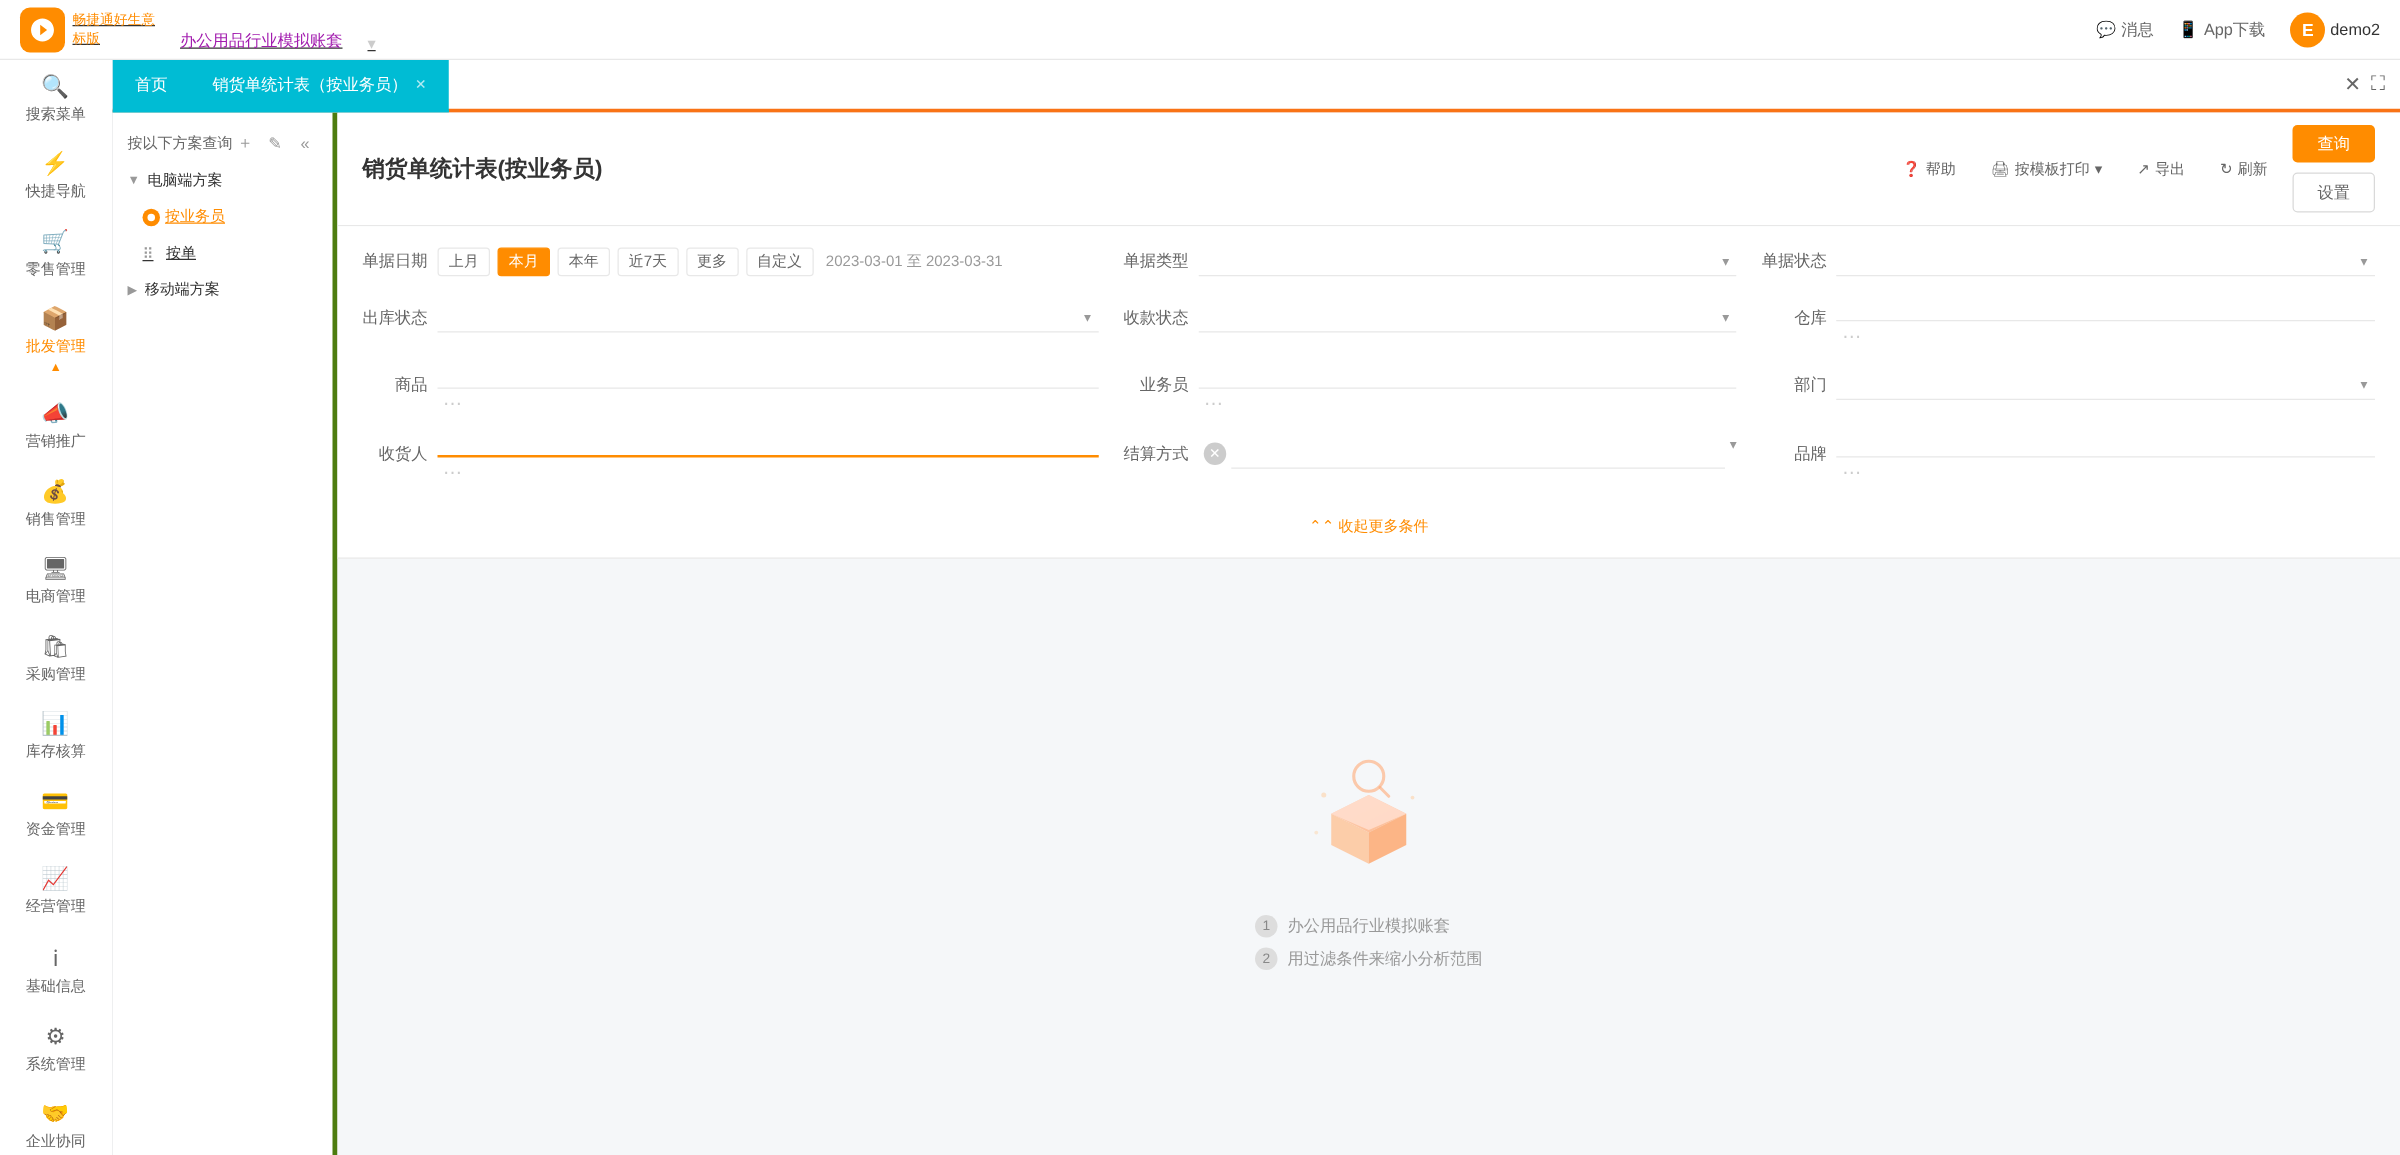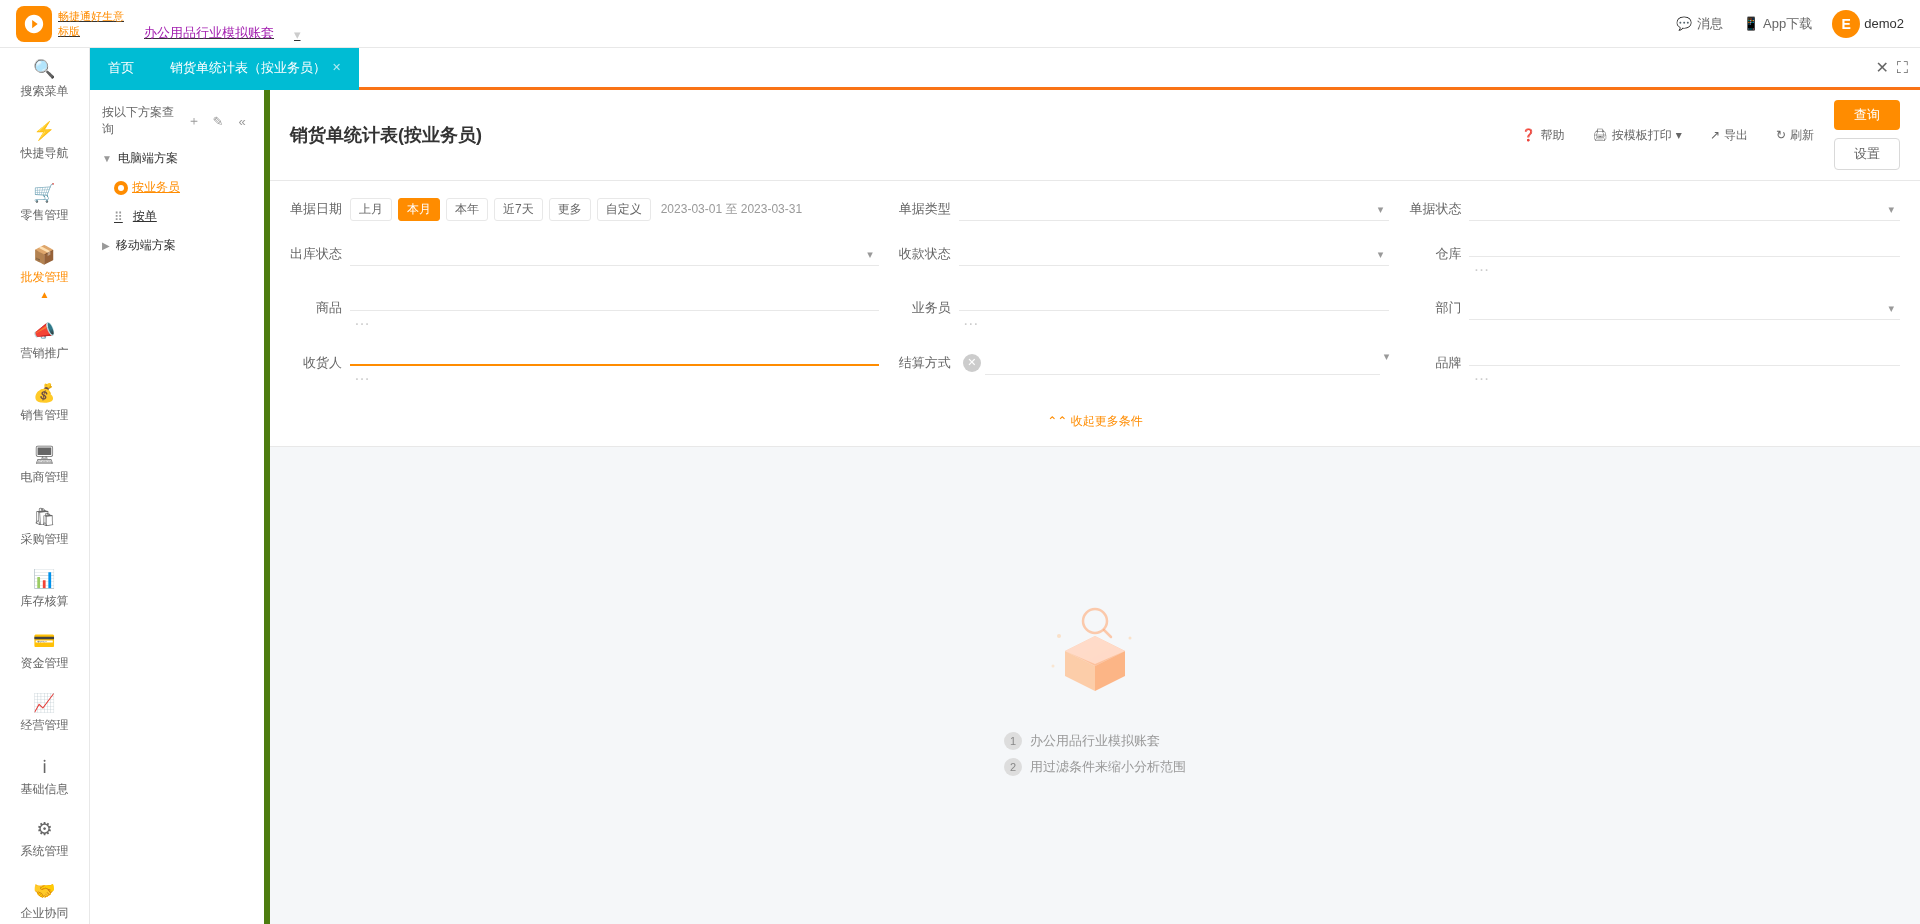--- a/index.html
+++ b/index.html
@@ -38,21 +38,21 @@
     .tab-item.active { color: #fff; background: #00bcd4; border-bottom: 2px solid #00bcd4; }
     .tab-item.home { color: #fff; background: #00bcd4; border-bottom: 2px solid #00bcd4; }
     .tab-close { font-size: 11px; opacity: 0.7; }
     .tab-bar-controls { margin-left: auto; display: flex; align-items: center; gap: 8px; padding-right: 12px; }
     .tab-bar-btn { background: none; border: none; cursor: pointer; font-size: 16px; color: #666; }
 
     
     .page-content { flex: 1; display: flex; overflow: hidden; }
 
     
-    .left-panel { width: 180px; background: #fff; border-right: 6px solid #4d7c0f; padding: 8px 0; }
+    .left-panel { width: 180px; background: #fff; border-right: 4px solid #4d7c0f; padding: 8px 0; }
     .left-panel-header { display: flex; align-items: center; justify-content: space-between; padding: 6px 12px; font-size: 12px; color: #666; }
     .left-panel-actions { display: flex; gap: 4px; }
     .left-panel-action { width: 20px; height: 20px; border-radius: 50%; display: flex; align-items: center; justify-content: center; cursor: pointer; color: #999; font-size: 13px; }
     .tree-section { padding: 0 0; }
     .tree-item { display: flex; align-items: center; padding: 6px 12px; font-size: 12px; color: #333; cursor: pointer; gap: 6px; }
     .tree-item.active { color: #ff8c00; }
     .tree-item-indent { padding-left: 24px; text-decoration: underline; }
     .tree-arrow { font-size: 10px; color: #999; }
     .tree-label-active { color: #ff8c00; display: flex; align-items: center; gap: 4px; }
     .tree-label-active .dot { width: 14px; height: 14px; border-radius: 50%; background: #ff8c00; display: flex; align-items: center; justify-content: center; }

